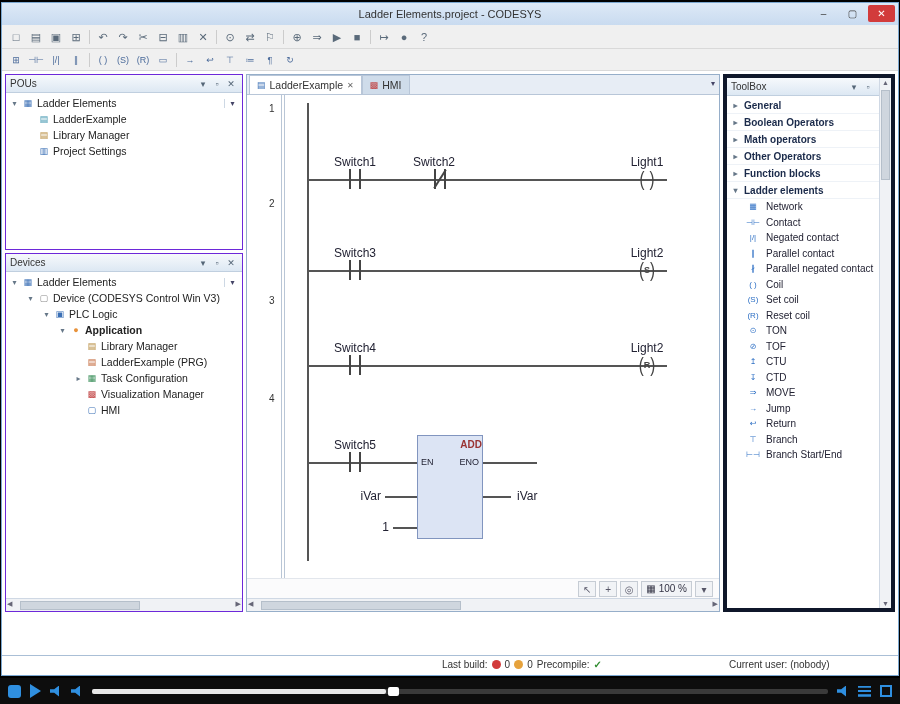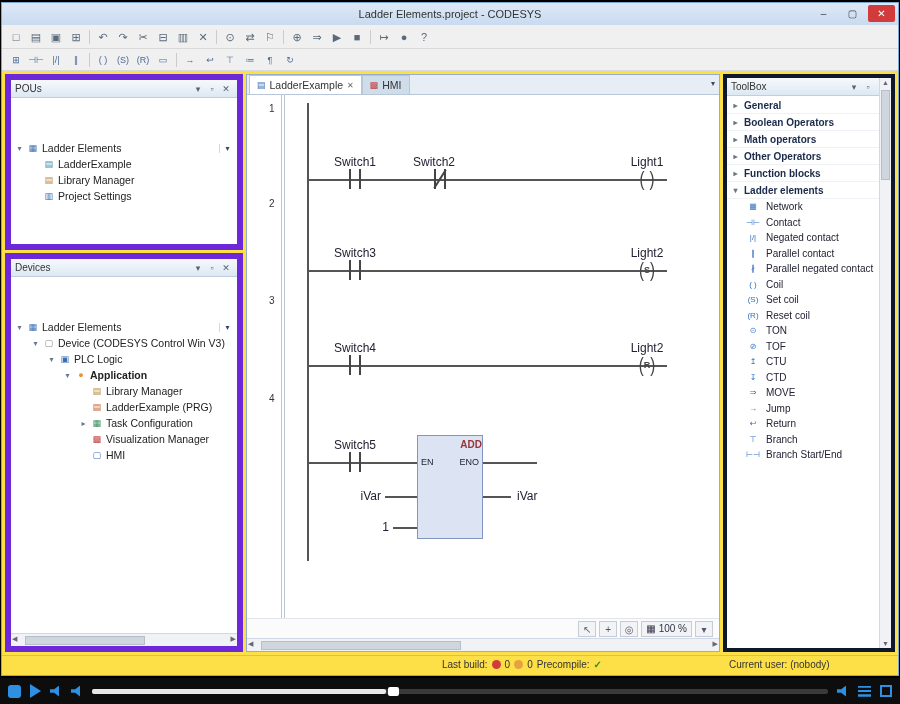--- a/index.html
+++ b/index.html
@@ -6,41 +6,41 @@
   html,body { width:900px; height:704px; }
   body {
     background:#000;
     font-family:"Liberation Sans", sans-serif;
     position:relative; overflow:hidden;
     color:#222;
   }
   
   .codesys-window{
     position:absolute; top:2px; left:1px; width:898px; height:674px;
-    background:#fde047; border:1px solid #7fa7d0; border:1px solid #7ba7d0;
+    background:#ffffff; border:1px solid #7fa7d0; border:1px solid #7ba7d0;
     display:flex; flex-direction:column;
   }
   .titlebar{ height:22px; background:linear-gradient(#dde9f6,#c9dbF0); display:flex; align-items:center; position:relative; flex:none;}
   .title-text{ flex:1; text-align:center; font-size:11px; color:#333; }
   .win-controls{ position:absolute; right:3px; top:2px; display:flex; gap:2px; }
   .win-btn{ width:27px; height:17px; text-align:center; font-size:10px; line-height:17px; color:#444; background:transparent; border-radius:2px;}
   .win-btn.close{ background:#d23b3b; color:#fff; }
   
   .menubar{ height:20px; background:#f2f2f2; border-bottom:1px solid #dcdcdc; display:flex; align-items:center; padding-left:4px; flex:none;}
   .menu-item{ font-size:11px; padding:2px 7px; color:#222; }
   .toolbar{ background:#f0f0f0; border-bottom:1px solid #d9d9d9; display:flex; align-items:center; padding:1px 4px; flex:none;}
   .toolbar.row1{ height:24px; }
   .toolbar.row2{ height:22px; }
   .tb-icon{ min-width:20px; height:18px; font-size:11px; line-height:18px; text-align:center; color:#5a6a7a; padding:0 1px; }
   .tb-icon.small{ font-size:9px; color:#4a6a9a; }
   .tb-sep{ width:1px; height:14px; background:#ccc; margin:0 3px; }
   
   .main{ flex:1; display:flex; padding:3px; gap:3px; min-height:0; }
   .left-col{ width:238px; display:flex; flex-direction:column; gap:3px; flex:none;}
-  .panel{ background:#fff; border:6px solid #6d28d9; display:flex; flex-direction:column; min-height:0;gap:40px;}
+  .panel{ background:#fff; border:1px solid #6d28d9; display:flex; flex-direction:column; min-height:0;}
   .pous-panel{ height:176px; flex:none;}
   .devices-panel{ flex:1; }
   .panel-header{ height:18px; background:linear-gradient(#f6f9fc,#dde8f3); border-bottom:1px solid #c0cfdf; display:flex; align-items:center; padding:0 4px; font-size:10px; color:#333; flex:none;}
   .panel-header .spacer{ flex:1; }
   .ph-icon{ width:14px; text-align:center; font-size:9px; color:#567; }
   .tree{ flex:1; padding-top:2px; overflow:hidden; font-size:10.5px; }
   .tree-row{ height:16px; display:flex; align-items:center; gap:3px; padding-left:4px; white-space:nowrap; }
   .tree-row.d1{ padding-left:20px; } .tree-row.d2{ padding-left:36px; }
   .tree-row.d3{ padding-left:52px; } .tree-row.d4{ padding-left:68px; }
   .expander{ width:9px; font-size:8px; color:#678; text-align:center; flex:none;}
@@ -87,21 +87,21 @@
   .toolbox{ width:172px; flex:none; display:flex; flex-direction:row; background:#fff; border:4px solid #0f172a; }
   .tbx-inner{ flex:1; display:flex; flex-direction:column; min-width:0;}
   .tbx-list{ flex:1; overflow:hidden; font-size:10px; padding-top:1px;}
   .tbx-cat{ height:17px; display:flex; align-items:center; gap:4px; padding-left:4px; font-weight:bold; color:#1a2a4a; border-bottom:1px solid #eef2f7; }
   .tbx-item{ height:15.5px; display:flex; align-items:center; gap:5px; padding-left:18px; color:#223; white-space:nowrap;}
   .tbx-glyph{ min-width:16px; font-size:8px; color:#2d6fc4; text-align:center; }
   .vscroll{ width:12px; background:#f0f2f5; border-left:1px solid #cfd8e4; position:relative; font-size:7px; color:#667; flex:none;}
   .vs-up{ position:absolute; top:1px; left:2px; } .vs-down{ position:absolute; bottom:1px; left:2px; }
   .vs-thumb{ position:absolute; top:12px; left:1px; width:9px; height:90px; background:#cfd6de; border:1px solid #b5bfca; }
   
-  .statusbar{ height:20px; flex:none; position:relative; font-size:10px; color:#333; border-top:1px solid #aabfd6; }
+  .statusbar{ height:20px; flex:none; position:relative; font-size:10px; color:#333; border-top:1px solid #aabfd6;margin-top:40px; }
   .build-status{ position:absolute; left:440px; top:3px; display:flex; align-items:center; gap:4px; }
   .dot{ width:9px; height:9px; border-radius:50%; display:inline-block; }
   .dot.err{ background:#d23b3b; } .dot.warn{ background:#e6a23c; }
   .check{ color:#2e8b2e; font-weight:bold; }
   .current-user{ position:absolute; left:727px; top:3px; }
   
   .player{ position:absolute; left:0; bottom:0; width:900px; height:26px; background:#0d0d0d; display:flex; align-items:center; gap:9px; padding:0 8px; }
   .p-stop{ width:13px; height:13px; background:#2f8fe0; border-radius:3px; flex:none;}
   .p-play{ width:0; height:0; border-left:11px solid #2f8fe0; border-top:7px solid transparent; border-bottom:7px solid transparent; flex:none;}
   .p-speaker{ width:12px; height:11px; background:#2f8fe0; clip-path:polygon(0 35%, 35% 35%, 75% 0, 75% 100%, 35% 65%, 0 65%); flex:none;}

